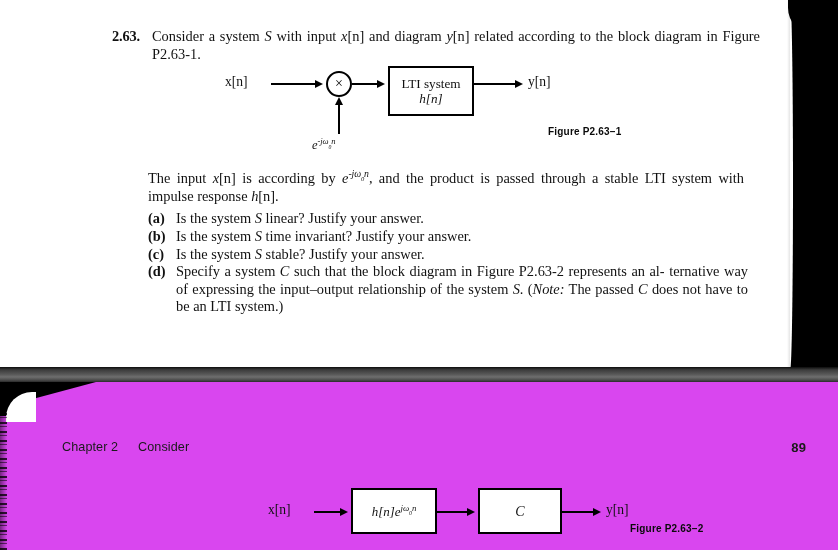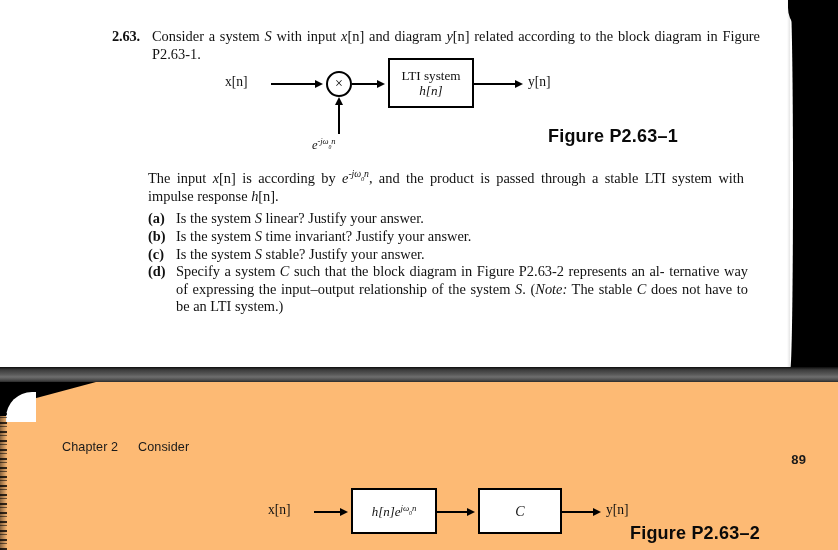--- a/index.html
+++ b/index.html
@@ -76,21 +76,21 @@
         #1a1a1a 100%);
   }
 
   
   .page-bottom {
     position: absolute;
     left: 0;
     top: 382px;
     width: 838px;
     height: 168px;
-    background: #fdba74;
+    background: #d946ef;
   }
   
   .curl-wedge {
     position: absolute;
     left: 0;
     top: 382px;
     width: 96px;
     height: 22px;
     background: #000;
     clip-path: polygon(0 0, 96px 0, 14px 22px, 0 22px);
@@ -266,21 +266,21 @@
     justify-content: center;
     font-size: 13.2px;
     color: #111;
     line-height: 15px;
   }
 
   .figcap {
     position: absolute;
     font-family: "Liberation Sans", sans-serif;
     font-weight: bold;
-    font-size: 18px;
+    font-size: 10px;
     color: #0a0a0a;
     letter-spacing: 0.2px;
     white-space: nowrap;
   }
 
   
   .run-head {
     position: absolute;
     top: 440px;
     font-family: "Liberation Sans", sans-serif;
@@ -332,21 +332,21 @@
       <div class="mult-x" style="left:101px; top:19px;">×</div>
 
       <div class="wire-v" style="left:113px; top:50px; height:32px;"></div>
       <div class="arrowhead-u" style="left:109.5px; top:45px;"></div>
 
       <div class="lbl" style="left:87px; top:84px; font-size:12.6px;"><span class="mvar">e</span><span class="sup">-jω</span><span class="sup" style="font-size:0.45em; vertical-align:10%;">0</span><span class="sup">n</span></div>
 
       <div class="wire" style="left:127px; top:31px; width:28px;"></div>
       <div class="arrowhead-r" style="left:152px; top:27.5px;"></div>
 
-      <div class="sysbox" style="left:163px; top:6px; width:86px; height:50px;">
+      <div class="sysbox" style="left:163px; top:14px; width:86px; height:50px;">
         <div>LTI system</div>
         <div class="mvar">h[n]</div>
       </div>
 
       <div class="wire" style="left:249px; top:31px; width:44px;"></div>
       <div class="arrowhead-r" style="left:290px; top:27.5px;"></div>
 
       <div class="lbl" style="left:303px; top:22px;">y[n]</div>
     </div>
 
@@ -364,34 +364,34 @@
         <span class="item-tag">(b)</span><span>Is the system </span><span class="mvar">S</span><span> time invariant? Justify your answer.</span>
       </div>
 
       <div class="item">
         <span class="item-tag">(c)</span><span>Is the system </span><span class="mvar">S</span><span> stable? Justify your answer.</span>
       </div>
 
       <div class="item">
         <span class="item-tag">(d)</span><span>Specify a system </span><span class="mvar">C</span><span> such that the block diagram in Figure P2.63-2 represents an al-</span>
         <span>ternative way of expressing the input–output relationship of the system </span><span class="mvar">S</span><span>. (</span><span class="it">Note:</span><span> The</span>
-        <span>stable </span><span class="mvar">C</span><span> does not have to be an LTI system.)</span>
+        <span>passed </span><span class="mvar">C</span><span> does not have to be an LTI system.)</span>
       </div>
     </div>
   </div>
 
   <div class="void-corner-tr"></div>
 
   <div class="gutter-band"></div>
 
   <div class="page-bottom">
 
     <div class="run-head run-head-chapter" style="top:58px;">Chapter 2</div>
     <div class="run-head run-head-section" style="top:58px;">Consider</div>
-    <div class="run-head run-head-page" style="top:70px;">89</div>
+    <div class="run-head run-head-page" style="top:58px;">89</div>
 
     <div class="fig2" style="left:268px; top:106px;">
 
       <div class="lbl" style="left:0px; top:14px;">x[n]</div>
 
       <div class="wire" style="left:46px; top:23px; width:30px;"></div>
       <div class="arrowhead-r" style="left:72px; top:19.5px;"></div>
 
       <div class="sysbox" style="left:83px; top:0px; width:86px; height:46px; font-size:13px;">
         <div><span class="mvar">h[n]e</span><span class="sup">jω</span><span class="sup" style="font-size:0.45em; vertical-align:10%;">0</span><span class="sup">n</span></div>

